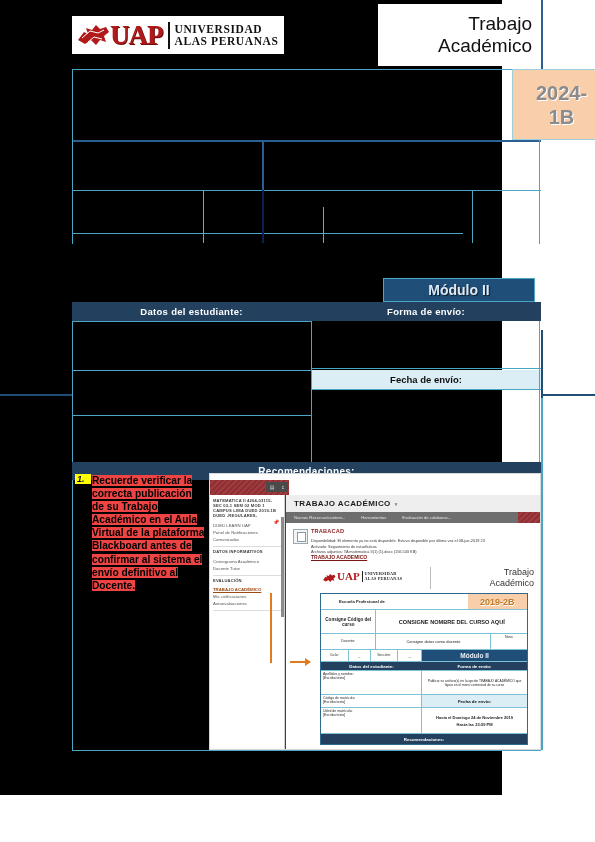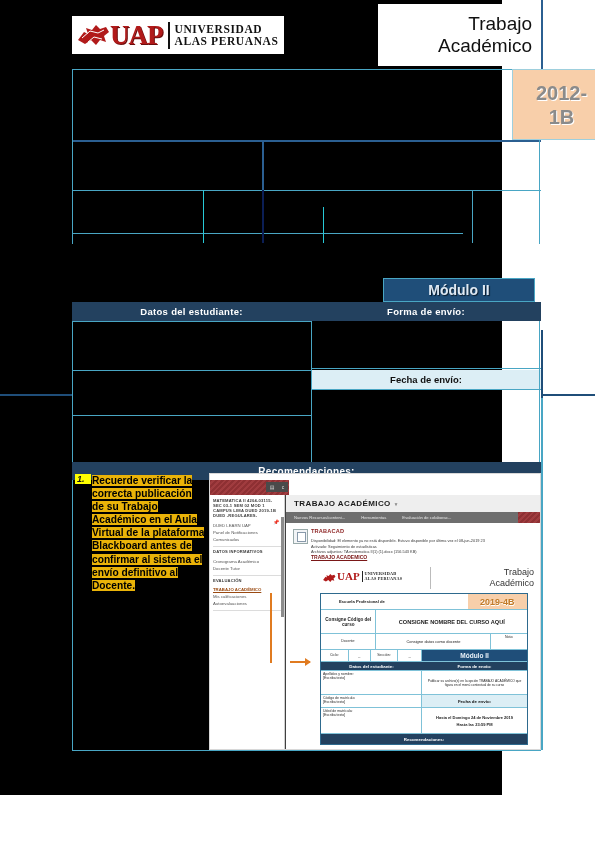--- a/index.html
+++ b/index.html
@@ -80,21 +80,21 @@
   #rec-list{position:absolute;left:75px;top:474px;width:132px;}
   #rec-num{
     position:absolute;left:0;top:0;width:16px;
     font-style:italic;font-weight:bold;font-size:9px;color:#111;
     background:#ffff00;text-align:left;padding-left:2px;box-sizing:border-box;
   }
   #rec-text{
     position:absolute;left:17px;top:0;width:113px;
     font-size:10.2px;line-height:13.1px;font-weight:bold;color:#000;
   }
-  #rec-text span{background:#eab308;box-decoration-break:clone;-webkit-box-decoration-break:clone;}
+  #rec-text span{background:#ef4444;box-decoration-break:clone;-webkit-box-decoration-break:clone;}
 
   
   #shot{
     position:absolute;left:209px;top:473px;width:332px;height:277px;
     background:#404040;overflow:hidden;box-sizing:border-box;
     border:1px solid #d8d8d8;
   }
   #shot-topbar{position:absolute;left:0;top:0;width:332px;height:6px;background:#ffffff;}
   #shot-redbar{
     position:absolute;left:0;top:6px;width:79px;height:15px;
@@ -204,21 +204,21 @@
 
     <div class="colline" style="left:0;top:0;height:175px;"></div>
     <div class="colline" style="left:131px;top:121px;height:53px;background:#27c9d6;"></div>
     <div class="colline" style="left:190px;top:71px;height:50px;background:#2b5f91;width:2px;"></div>
     <div class="colline" style="left:190px;top:121px;height:53px;background:#0b1e55;width:2px;"></div>
     <div class="colline" style="left:251px;top:138px;height:36px;background:#27c9d6;"></div>
     <div class="colline" style="left:467px;top:71px;height:104px;"></div>
     <div class="colline" style="left:400px;top:121px;height:53px;"></div>
 
     <div id="anio">
-      <span>2012-</span>
+      <span>2024-</span>
       <span>1B</span>
     </div>
 
     <div id="modulo">Módulo II</div>
 
     <div class="hdrbar" style="left:0;top:233px;width:239px;height:19px;">Datos del estudiante:</div>
     <div class="hdrbar" style="left:239px;top:233px;width:230px;height:19px;">Forma de envío:</div>
 
     <div class="lightbar" style="left:239px;top:301px;width:230px;height:19px;">Fecha de envío:</div>
 
@@ -308,21 +308,21 @@
         </div>
         <div id="mini-vline"></div>
         <div id="mini-ta">
           <div>Trabajo</div>
           <div>Académico</div>
         </div>
 
         <div id="mini-tbl">
           <div class="mr" style="height:16px;">
             <div class="mc" style="width:148px;justify-content:flex-start;padding-left:18px;font-weight:bold;">Escuela Profesional de</div>
-            <div class="mc" id="mini-anio" style="width:60px;">2019-4B</div>
+            <div class="mc" id="mini-anio" style="width:60px;">2019-2B</div>
           </div>
           <div class="mr" style="height:24px;">
             <div class="mc" style="width:56px;border-right:1px solid #7fc2d8;font-weight:bold;font-size:4.6px;">Consigne Código del curso</div>
             <div class="mc" style="width:152px;font-weight:bold;font-size:5.6px;">CONSIGNE NOMBRE DEL CURSO AQUÍ</div>
           </div>
           <div class="mr" style="height:16px;">
             <div class="mc mfaint" style="width:56px;border-right:1px solid #7fc2d8;">Docente:</div>
             <div class="mc" style="width:116px;border-right:1px solid #7fc2d8;font-size:4px;">Consigne datos como docente</div>
             <div class="mc mfaint" style="width:36px;align-items:flex-start;">Nota:</div>
           </div>

